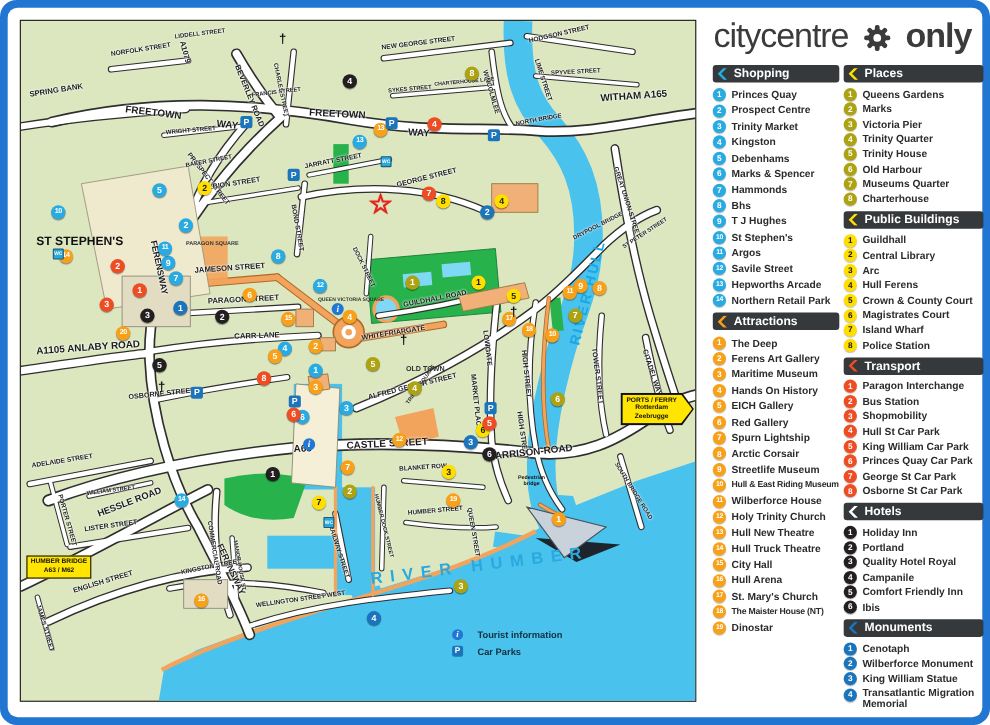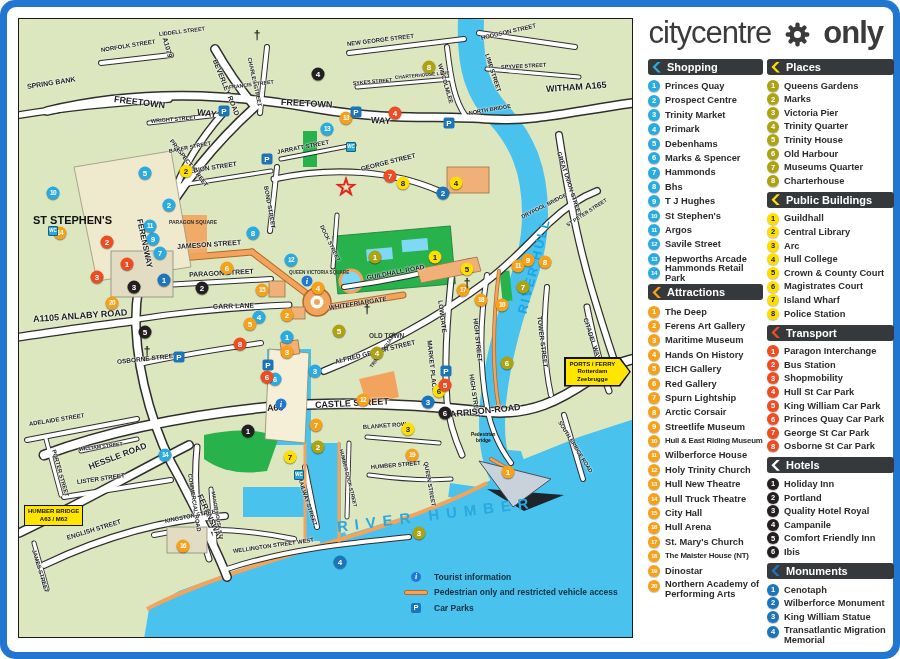--- a/index.html
+++ b/index.html
@@ -401,26 +401,20 @@
         </div>
       <div class="mleg" id="map-legend">
           <div class="mleg-row">
             <span class="mleg-ic">
               <span class="mi-info">i</span>
             </span>
             <span class="mleg-label">Tourist information</span>
           </div>
           <div class="mleg-row">
             <span class="mleg-ic">
-              <span class="mi-ped"></span>
-            </span>
-            <span class="mleg-label">Pedestrian only and restricted vehicle access</span>
-          </div>
-          <div class="mleg-row">
-            <span class="mleg-ic">
               <span class="mi-p">P</span>
             </span>
             <span class="mleg-label">Car Parks</span>
           </div>
         </div>
     </div>
 
     <div class="brand">
       <span class="lt">citycentre</span>
       <svg viewBox="0 0 100 100">
@@ -448,21 +442,21 @@
         <div class="lrow">
           <span class="dot" style="background: rgb(41, 171, 226); color: rgb(255, 255, 255);">2</span>
           <span class="llabel">Prospect Centre</span>
         </div>
         <div class="lrow">
           <span class="dot" style="background: rgb(41, 171, 226); color: rgb(255, 255, 255);">3</span>
           <span class="llabel">Trinity Market</span>
         </div>
         <div class="lrow">
           <span class="dot" style="background: rgb(41, 171, 226); color: rgb(255, 255, 255);">4</span>
-          <span class="llabel">Primark</span>
+          <span class="llabel">Kingston</span>
         </div>
         <div class="lrow">
           <span class="dot" style="background: rgb(41, 171, 226); color: rgb(255, 255, 255);">5</span>
           <span class="llabel">Debenhams</span>
         </div>
         <div class="lrow">
           <span class="dot" style="background: rgb(41, 171, 226); color: rgb(255, 255, 255);">6</span>
           <span class="llabel">Marks &amp; Spencer</span>
         </div>
         <div class="lrow">
@@ -488,21 +482,21 @@
         <div class="lrow">
           <span class="dot d2" style="background: rgb(41, 171, 226); color: rgb(255, 255, 255);">12</span>
           <span class="llabel">Savile Street</span>
         </div>
         <div class="lrow">
           <span class="dot d2" style="background: rgb(41, 171, 226); color: rgb(255, 255, 255);">13</span>
           <span class="llabel">Hepworths Arcade</span>
         </div>
         <div class="lrow">
           <span class="dot d2" style="background: rgb(41, 171, 226); color: rgb(255, 255, 255);">14</span>
-          <span class="llabel">Hammonds Retail Park</span>
+          <span class="llabel">Northern Retail Park</span>
         </div>
         <div class="lhdr">
           <span class="chev" style="background: rgb(247, 161, 26);"></span>
           <span>Attractions</span>
         </div>
         <div class="lrow">
           <span class="dot" style="background: rgb(247, 161, 26); color: rgb(255, 255, 255);">1</span>
           <span class="llabel">The Deep</span>
         </div>
         <div class="lrow">
@@ -569,24 +563,20 @@
           <span class="dot d2" style="background: rgb(247, 161, 26); color: rgb(255, 255, 255);">17</span>
           <span class="llabel">St. Mary's Church</span>
         </div>
         <div class="lrow">
           <span class="dot d2" style="background: rgb(247, 161, 26); color: rgb(255, 255, 255);">18</span>
           <span class="llabel sm">The Maister House (NT)</span>
         </div>
         <div class="lrow">
           <span class="dot d2" style="background: rgb(247, 161, 26); color: rgb(255, 255, 255);">19</span>
           <span class="llabel">Dinostar</span>
-        </div>
-        <div class="lrow wrap">
-          <span class="dot d2" style="background: rgb(247, 161, 26); color: rgb(255, 255, 255);">20</span>
-          <span class="llabel">Northern Academy of Performing Arts</span>
         </div>
       </div>
     <div class="lcol" id="legend-right">
         <div class="lhdr">
           <span class="chev" style="background: rgb(255, 222, 0);"></span>
           <span>Places</span>
         </div>
         <div class="lrow">
           <span class="dot" style="background: rgb(173, 163, 18); color: rgb(255, 255, 255);">1</span>
           <span class="llabel">Queens Gardens</span>
@@ -630,21 +620,21 @@
         <div class="lrow">
           <span class="dot" style="background: rgb(255, 222, 0); color: rgb(26, 26, 26);">2</span>
           <span class="llabel">Central Library</span>
         </div>
         <div class="lrow">
           <span class="dot" style="background: rgb(255, 222, 0); color: rgb(26, 26, 26);">3</span>
           <span class="llabel">Arc</span>
         </div>
         <div class="lrow">
           <span class="dot" style="background: rgb(255, 222, 0); color: rgb(26, 26, 26);">4</span>
-          <span class="llabel">Hull College</span>
+          <span class="llabel">Hull Ferens</span>
         </div>
         <div class="lrow">
           <span class="dot" style="background: rgb(255, 222, 0); color: rgb(26, 26, 26);">5</span>
           <span class="llabel">Crown &amp; County Court</span>
         </div>
         <div class="lrow">
           <span class="dot" style="background: rgb(255, 222, 0); color: rgb(26, 26, 26);">6</span>
           <span class="llabel">Magistrates Court</span>
         </div>
         <div class="lrow">

